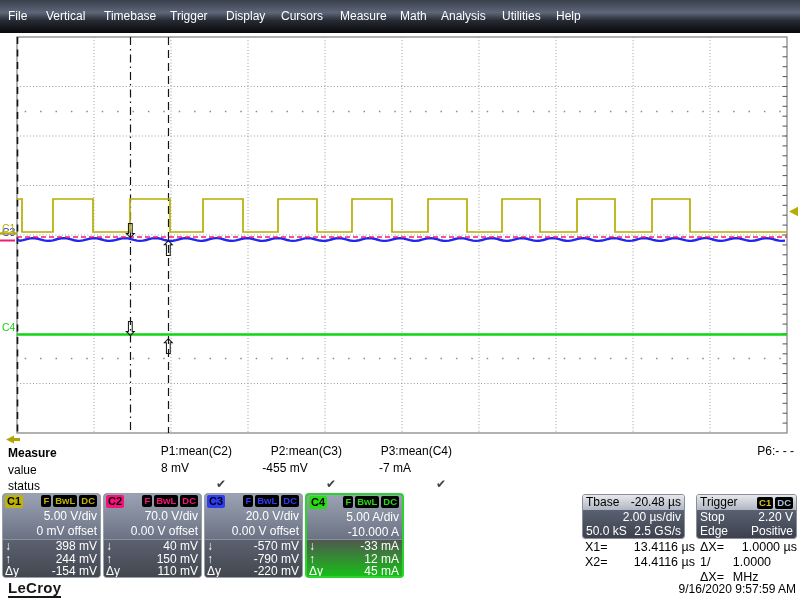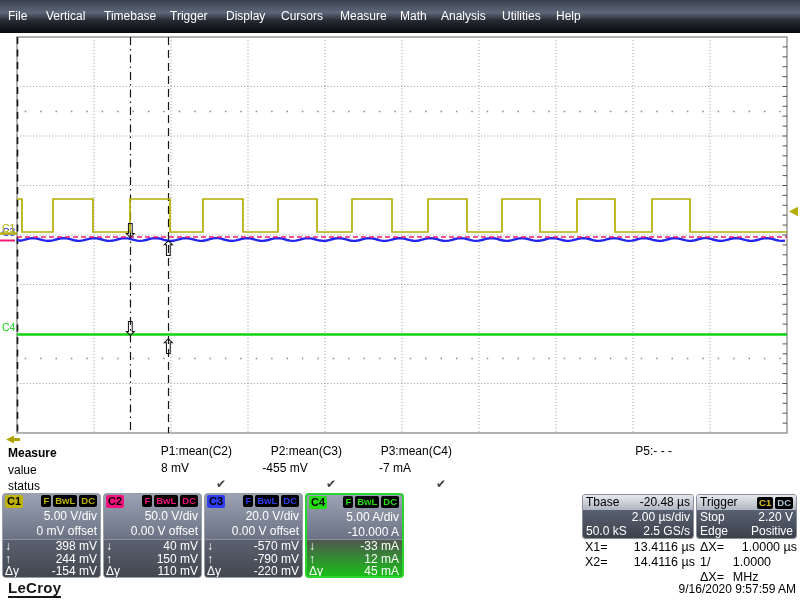--- a/index.html
+++ b/index.html
@@ -168,22 +168,22 @@
   <div class="m-col" style="left:230px">
     <div class="m-label">P2:mean(C3)</div>
     <div class="m-value">-455 mV</div>
     <div class="m-status">✔</div>
   </div>
   <div class="m-col" style="left:340px">
     <div class="m-label">P3:mean(C4)</div>
     <div class="m-value">-7 mA</div>
     <div class="m-status">✔</div>
   </div>
-  <div class="m-col" style="left:560px">
-    <div class="m-label">P5:- - -</div>
+  <div class="m-col" style="left:682px">
+    <div class="m-label">P6:- - -</div>
     <div class="m-value"></div>
     <div class="m-status"></div>
   </div>
 
   <div class="chbox" style="left:2px">
     <div class="ch-upper">
       <div class="ch-head">
         <span class="ch-badge" style="background: rgb(191, 179, 10);">C1</span>
         <span class="fbadges">
           <span class="fb" style="color: rgb(191, 179, 10);">F</span>
@@ -213,21 +213,21 @@
   <div class="chbox" style="left:103px">
     <div class="ch-upper">
       <div class="ch-head">
         <span class="ch-badge" style="background: rgb(246, 18, 126);">C2</span>
         <span class="fbadges">
           <span class="fb" style="color: rgb(246, 18, 126);">F</span>
           <span class="fb" style="color: rgb(246, 18, 126);">BwL</span>
           <span class="fb" style="color: rgb(246, 18, 126);">DC</span>
         </span>
       </div>
-      <div class="ch-line">50.0 V/div</div>
+      <div class="ch-line">70.0 V/div</div>
       <div class="ch-line">0.00 V offset</div>
     </div>
     <div class="ch-lower">
       <div class="strow">
           <span>↓</span>
           <span>40 mV</span>
         </div>
       <div class="strow">
           <span>↑</span>
           <span>150 mV</span>
@@ -290,21 +290,21 @@
           <span>↑</span>
           <span>12 mA</span>
         </div>
       <div class="strow">
           <span>Δy</span>
           <span>45 mA</span>
         </div>
     </div>
   </div>
 
-  <div class="infobox" style="left:582px;width:112px">
+  <div class="infobox" style="left:582px;width:103px">
     <div class="ib-head">
       <span>Tbase</span>
       <span>-20.48 µs</span>
     </div>
     <div class="ib-body">
       <div class="ib-row right">
           <span>2.00 µs/div</span>
         </div>
       <div class="ib-row">
         <span>50.0 kS</span>

